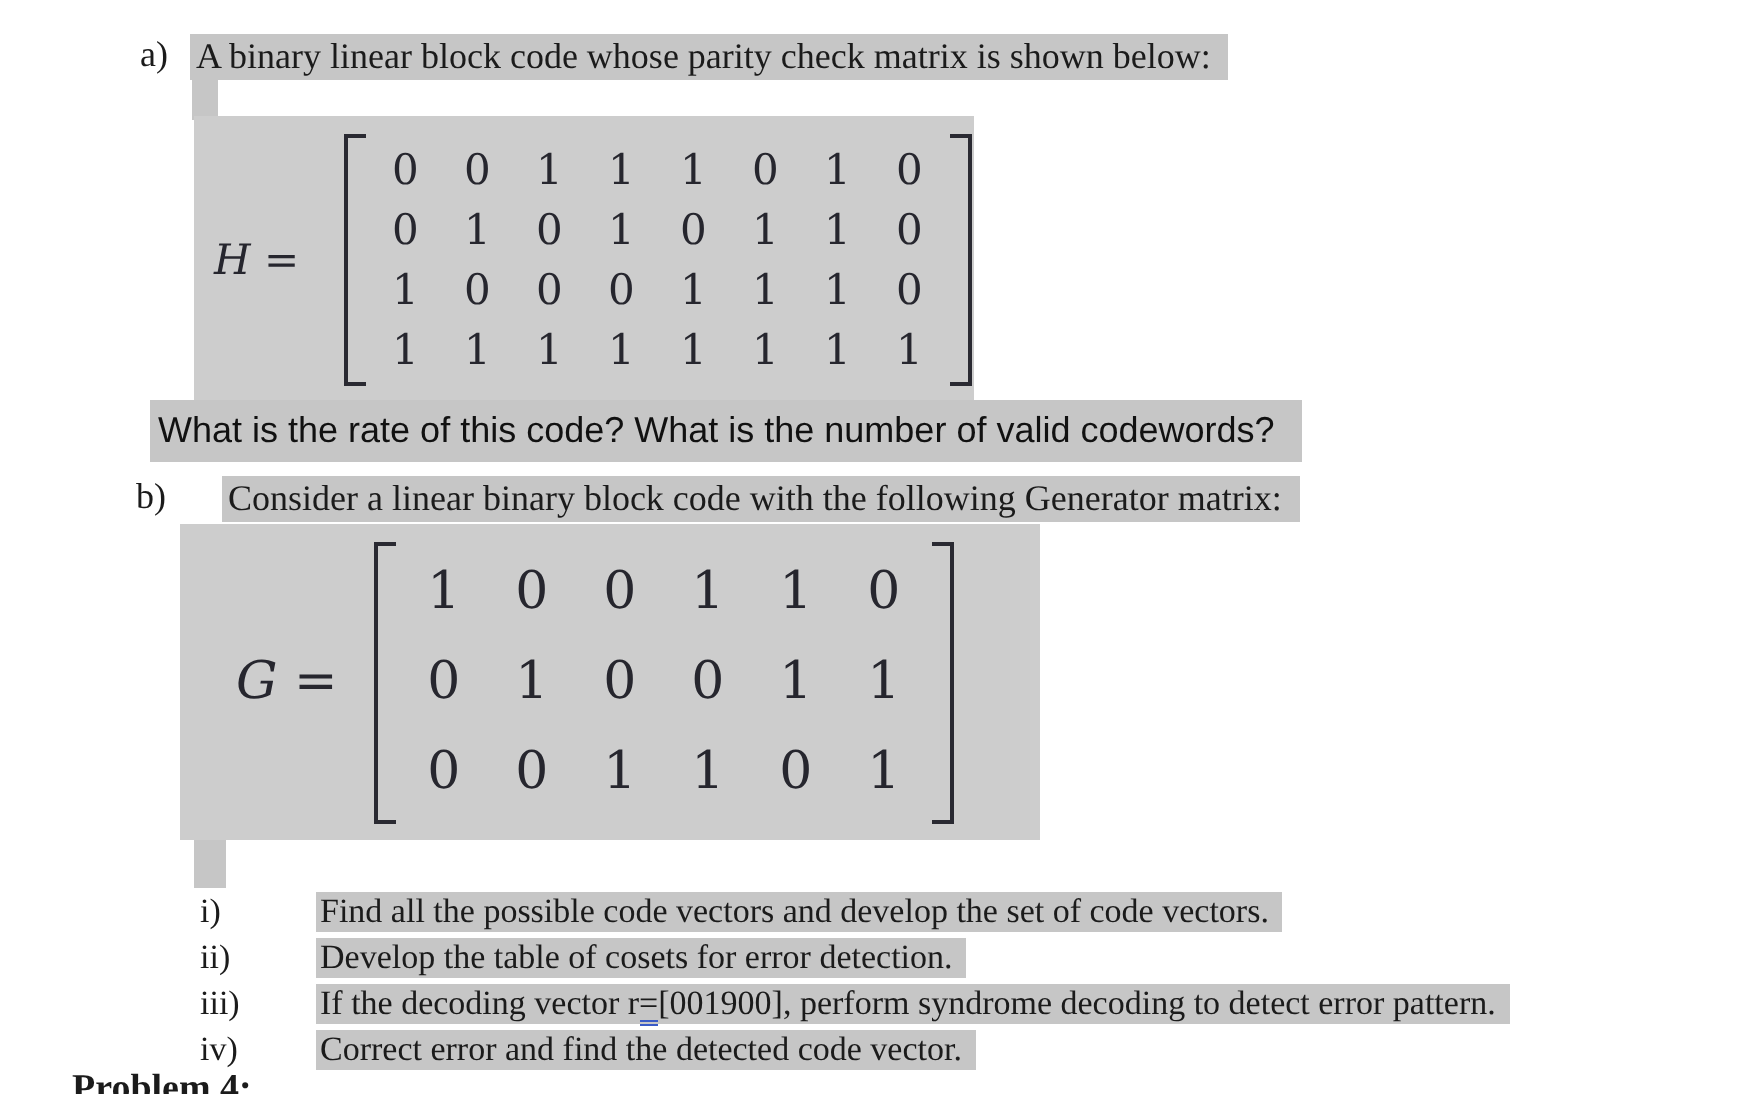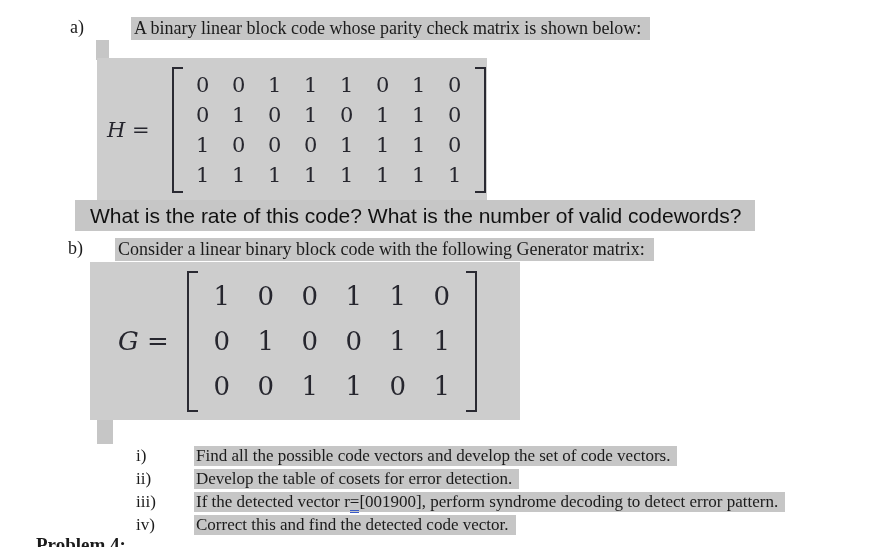--- a/index.html
+++ b/index.html
@@ -10,36 +10,36 @@
   .page {
     position: relative;
     width: 881px;
     height: 547px;
     overflow: hidden;
     background: #ffffff;
     color: var(--text, #1b1b1b);
     font-family: "Liberation Serif", serif;
   }
   .abs { position: absolute; }
-  .serif { font-family: "Liberation Serif", serif; font-size: 18px; margin-left: 36px; }
+  .serif { font-family: "Liberation Serif", serif; font-size: 18px; }
   .hl { background: var(--highlight, #c6c6c6); }
   .marker { font-family: "Liberation Serif", serif; font-size: 18px; }
 
   
   .lead-line { line-height: 24px; white-space: nowrap; }
   .lead-line .hl { padding: 1px 9px 2px 3px; }
 
   
   .question-line {
     font-family: "Liberation Sans", sans-serif;
-    font-size: 21px;
+    font-size: 18px;
     line-height: 31px;
     white-space: nowrap;
     background: var(--highlight, #c6c6c6);
-    padding: 0 14px 0 15px;
+    padding: 0 14px 0 4px;
     color: #111;
   }
 
   
   .matrix-box {
     background: var(--matrix_bg, #cdcdcd);
     display: flex;
     align-items: center;
   }
   .matrix-eq {
@@ -144,21 +144,21 @@
             <span class="mcell">1</span>
           </span>
         </span>
       <span class="bracket bracket-right"></span>
     </span>
   </div>
 
   <div class="abs question-line" style="left:75px; top:200px;">What is the rate of this code? What is the number of valid codewords?</div>
 
   <span class="abs marker" style="left:68px; top:238px;">b)</span>
-  <div class="abs serif lead-line" style="left:79px; top:237px;">
+  <div class="abs serif lead-line" style="left:111px; top:237px;">
     <span class="hl">Consider a linear binary block code with the following Generator matrix:</span>
   </div>
 
   <div class="abs matrix-box g-box">
     <span class="matrix-eq"><i>G</i>&nbsp;<span>=</span></span>
     <span class="matrix-body">
       <span class="bracket bracket-left"></span>
       <span class="mgrid">
           <span class="mrow">
             <span class="mcell">1</span>
@@ -193,22 +193,22 @@
 
   <div class="abs serif sub-row" style="top:467px;">
     <span class="marker">ii)</span><span class="hl">Develop the table of cosets for error detection.</span>
   </div>
 
   <div class="abs serif sub-row" style="top:444px;">
     <span class="marker">i)</span><span class="hl">Find all the possible code vectors and develop the set of code vectors.</span>
   </div>
 
   <div class="abs serif sub-row" style="top:490px;">
-    <span class="marker">iii)</span><span class="hl"><span>If the detected vector r</span><span class="grammar-flag">=</span><span>[001900], perform syndrome decoding to detect error pattern.</span></span>
+    <span class="marker">iii)</span><span class="hl"><span>If the decoding vector r</span><span class="grammar-flag">=</span><span>[001900], perform syndrome decoding to detect error pattern.</span></span>
   </div>
 
   <div class="abs serif sub-row" style="top:513px;">
-    <span class="marker">iv)</span><span class="hl">Correct this and find the detected code vector.</span>
+    <span class="marker">iv)</span><span class="hl">Correct error and find the detected code vector.</span>
   </div>
 
   <div class="abs next-heading">Problem 4:</div>
 
 </div>
 
 </body></html>

